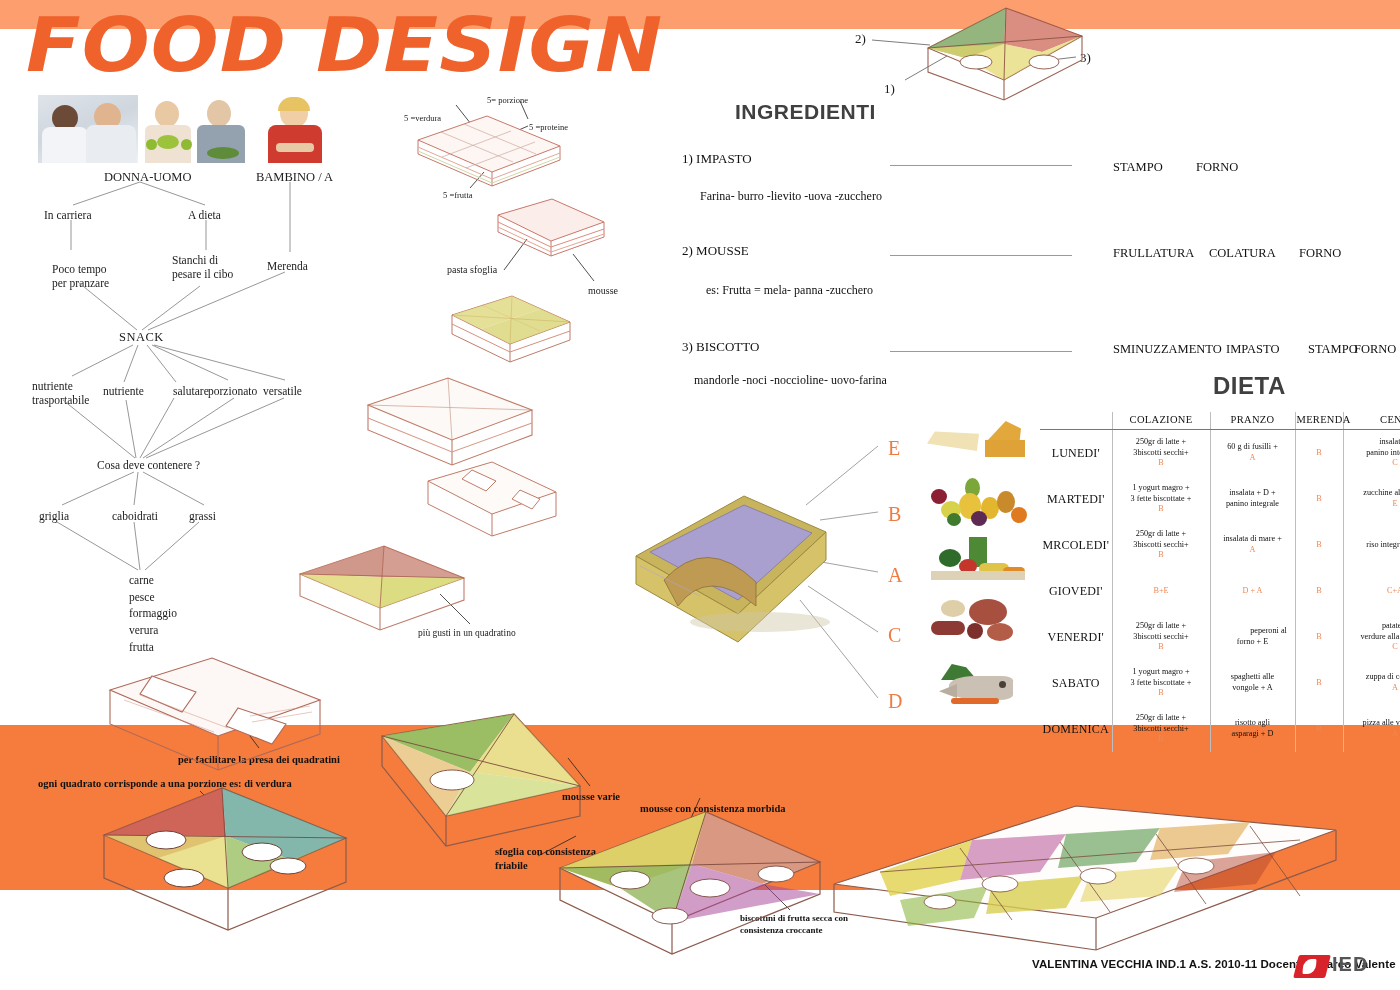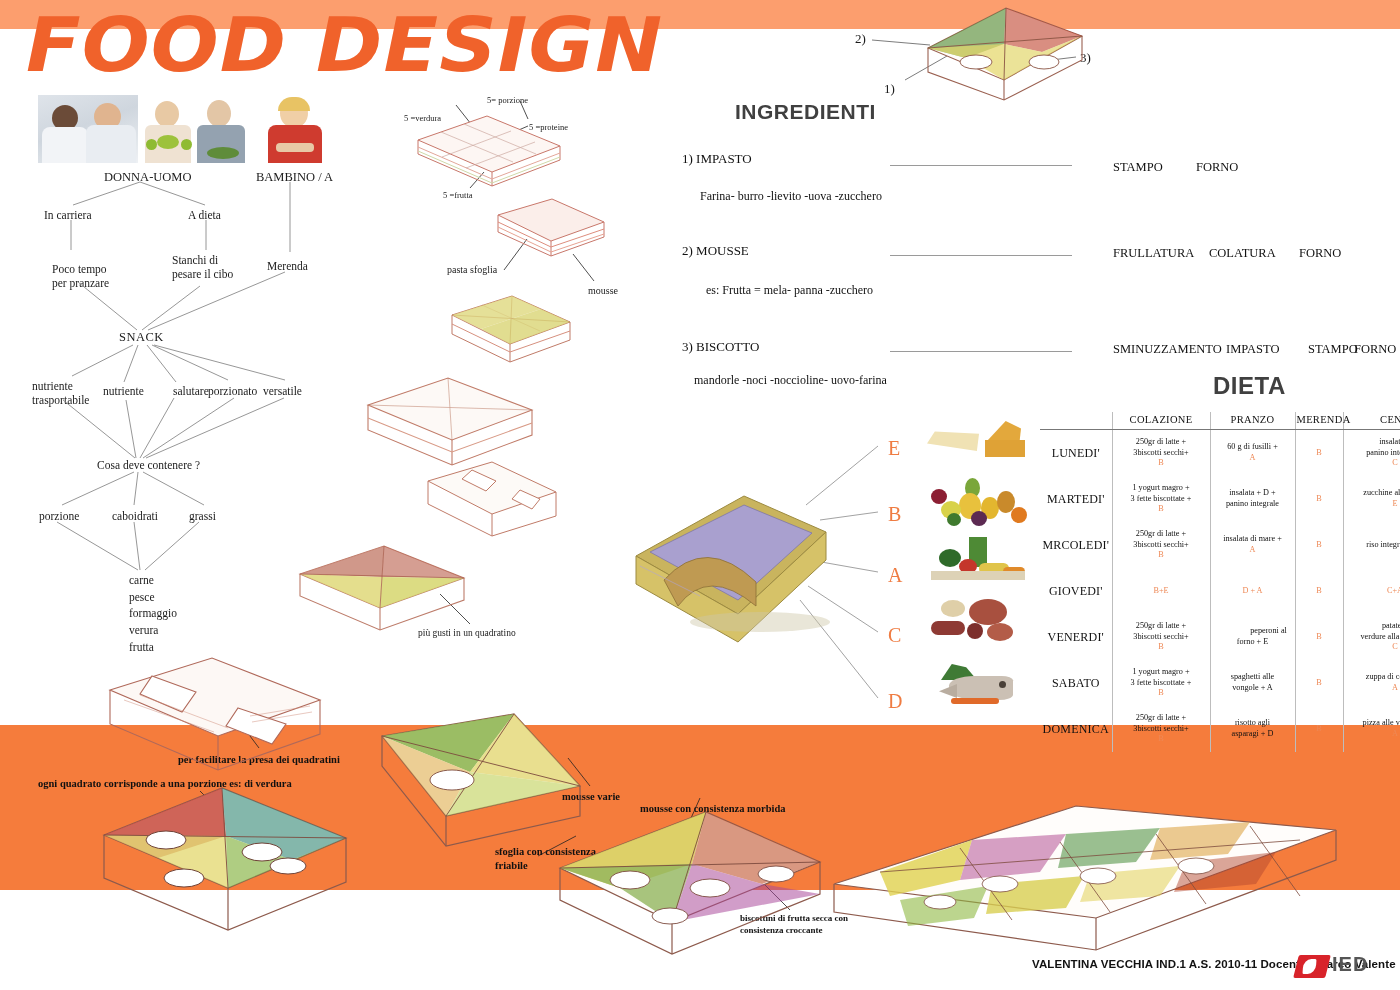--- a/index.html
+++ b/index.html
@@ -109,21 +109,21 @@
 
   <div class="lbl" style="left:32px;top:379px;">nutriente
 trasportabile</div>
   <div class="lbl" style="left:103px;top:384px;">nutriente</div>
   <div class="lbl" style="left:158px;top:384px;margin-left:15px;">salutare</div>
   <div class="lbl" style="left:208px;top:384px;">porzionato</div>
   <div class="lbl" style="left:263px;top:384px;">versatile</div>
 
   <div class="lbl" style="left:97px;top:458px;">Cosa deve contenere ?</div>
 
-  <div class="lbl" style="left:39px;top:509px;">porzione</div>
+  <div class="lbl" style="left:39px;top:509px;">griglia</div>
   <div class="lbl" style="left:112px;top:509px;">caboidrati</div>
   <div class="lbl" style="left:189px;top:509px;">grassi</div>
 
   <div class="lbl" style="left:129px;top:572px;line-height:1.45;">carne
 pesce
 formaggio
 verura
 frutta</div>
 
   <div class="tiny" style="left:487px;top:95px;">5= porzione</div>

